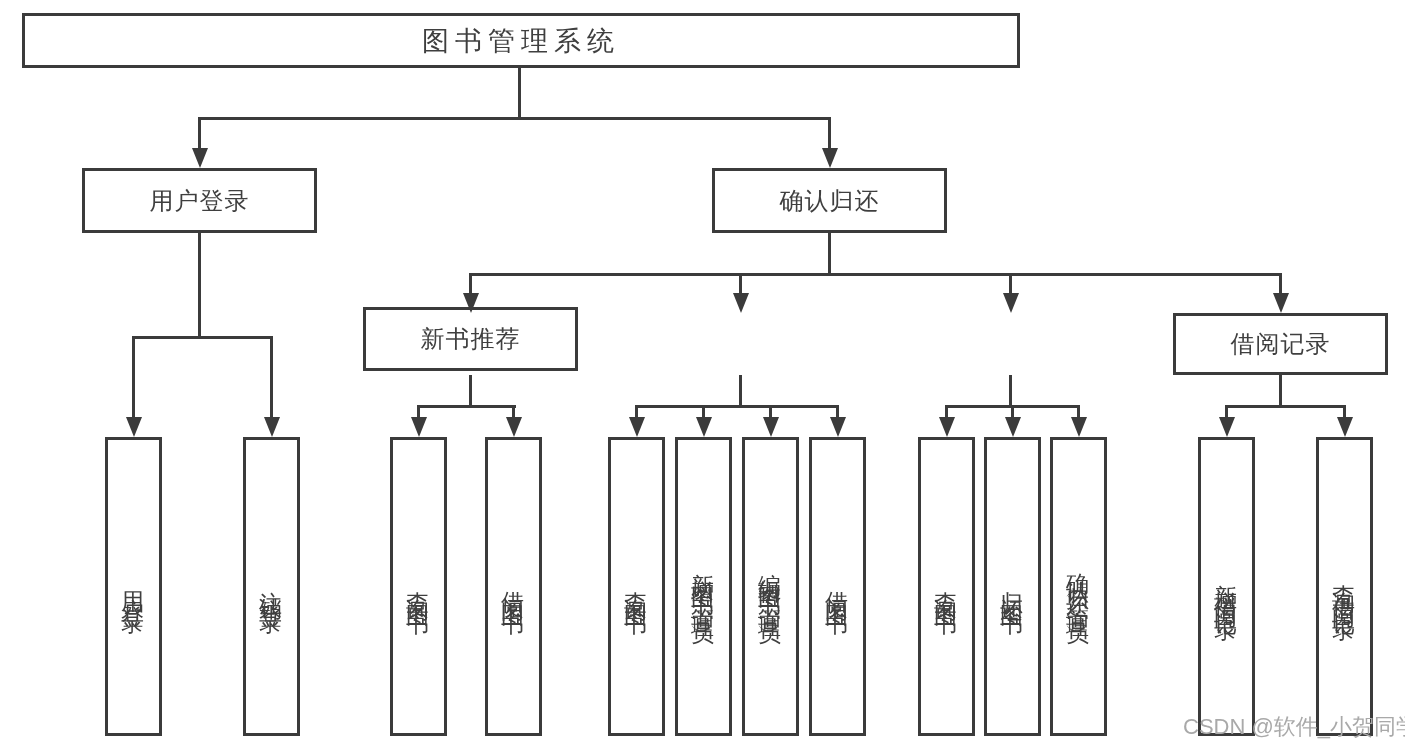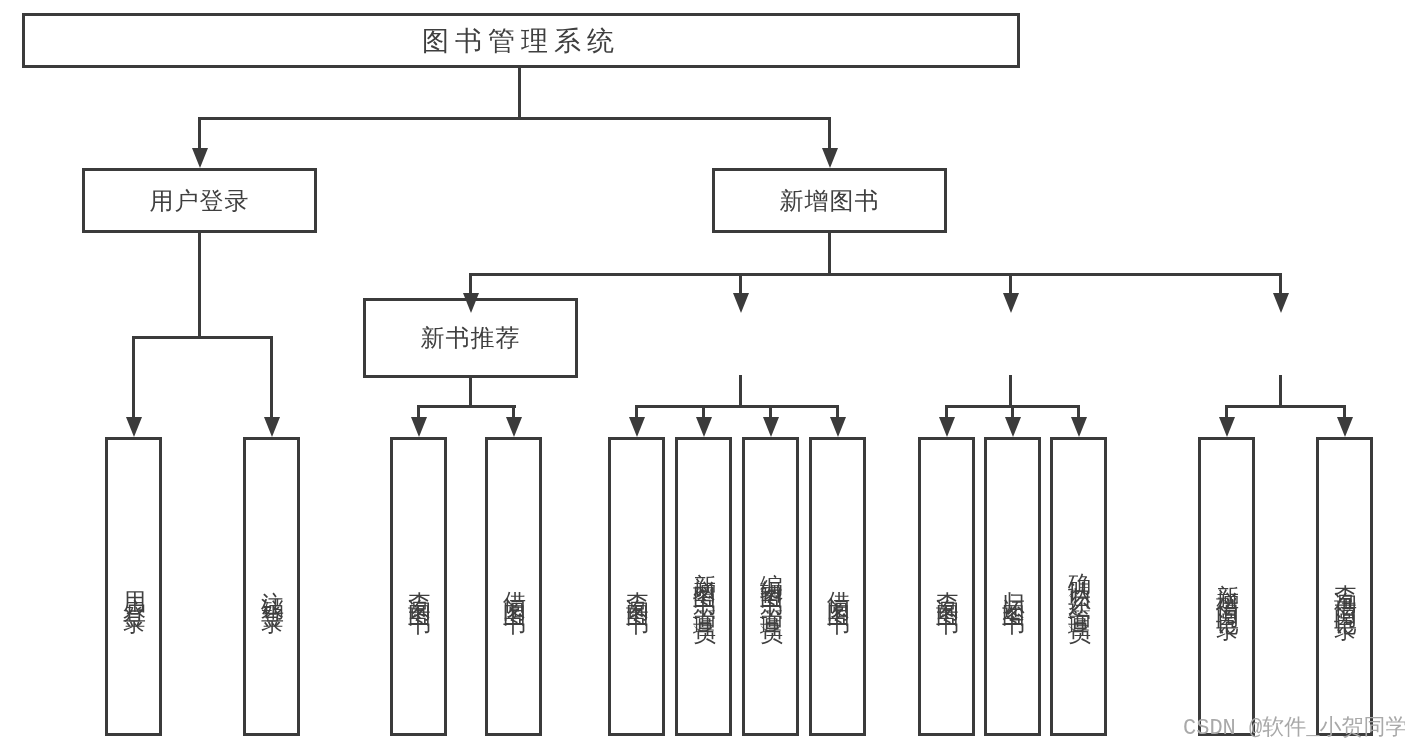--- a/index.html
+++ b/index.html
@@ -1,21 +1,21 @@
 <!DOCTYPE html>
 <html><head>
 <meta charset="utf-8">
 <style>
   html, body { margin: 0; padding: 0; background: #ffffff; }
   .canvas {
     position: relative;
     width: 1405px;
     height: 747px;
     background: #ffffff;
-    font-family: Liberation Mono, monospace;
+    font-family: Liberation Sans, sans-serif;
     overflow: hidden;
   }
   .box {
     position: absolute;
     box-sizing: border-box;
     border: 3px solid #3b3b3b;
     background: #ffffff;
     display: flex;
     align-items: center;
     justify-content: center;
@@ -61,25 +61,28 @@
 <div class="canvas">
 
   <div class="box" style="left:22px;top:13px;width:998px;height:55px">
     <span class="hlabel root-label">图书管理系统</span>
   </div>
 
   <div class="box" style="left:82px;top:168px;width:235px;height:65px">
     <span class="hlabel">用户登录</span>
   </div>
   <div class="box" style="left:712px;top:168px;width:235px;height:65px">
-    <span class="hlabel">新增图书</span>
+    <span class="hlabel">确认归还</span>
   </div>
 
-  <div class="box" style="left:363px;top:298px;width:215px;height:80px">
+  <div class="box" style="left:363px;top:307px;width:215px;height:64px">
     <span class="hlabel">新书推荐</span>
+  </div>
+  <div class="box" style="left:1173px;top:313px;width:215px;height:62px">
+    <span class="hlabel">借阅记录</span>
   </div>
 
   <div class="box" style="left:105px;top:437px;width:57px;height:299px">
     <span class="vtext">用户登录</span>
   </div>
   <div class="box" style="left:243px;top:437px;width:57px;height:299px">
     <span class="vtext">注销登录</span>
   </div>
 
   <div class="box" style="left:390px;top:437px;width:57px;height:299px">

